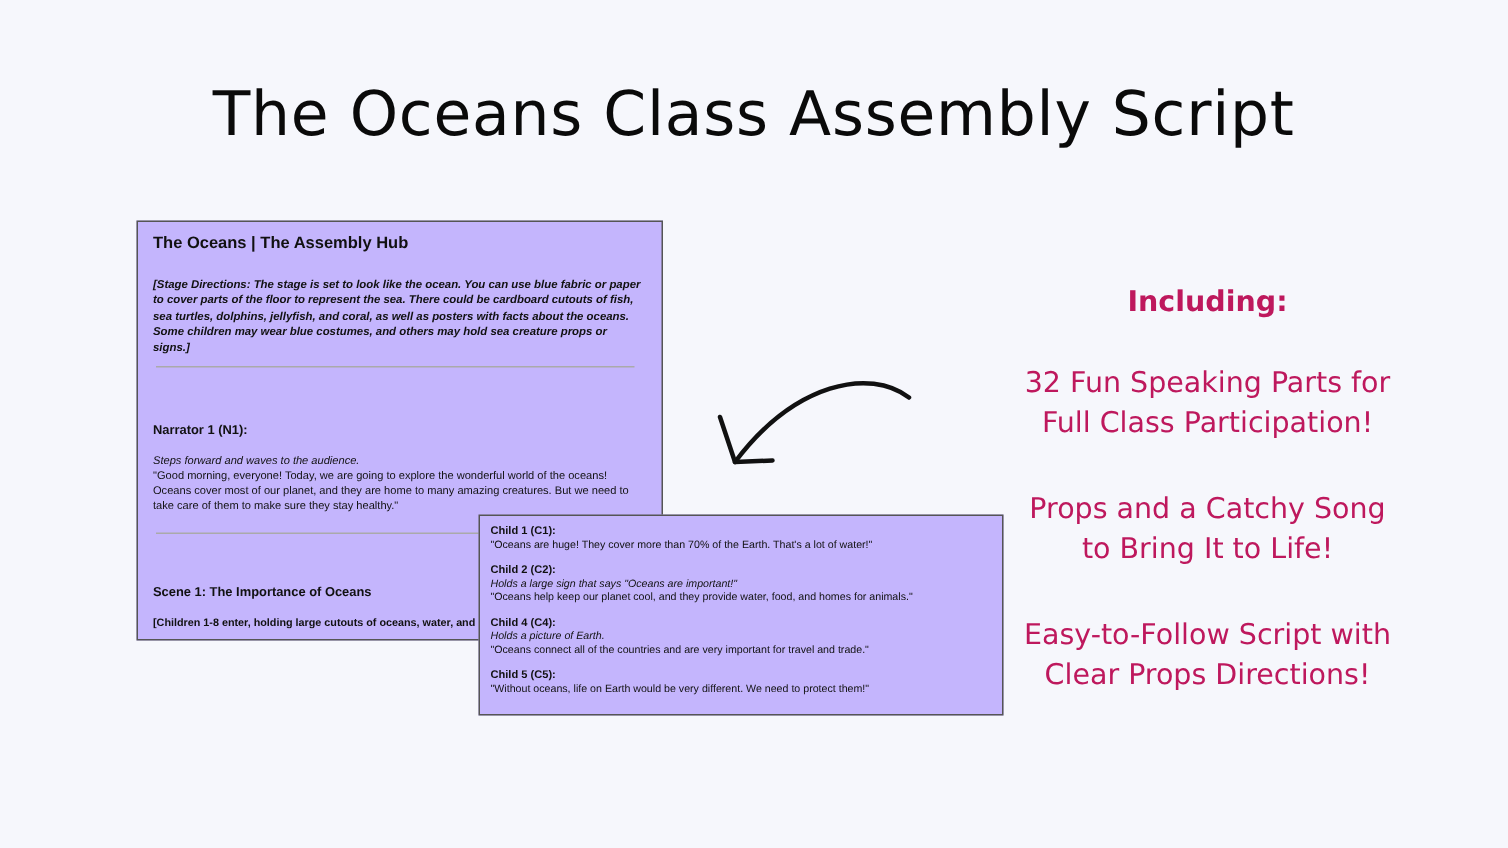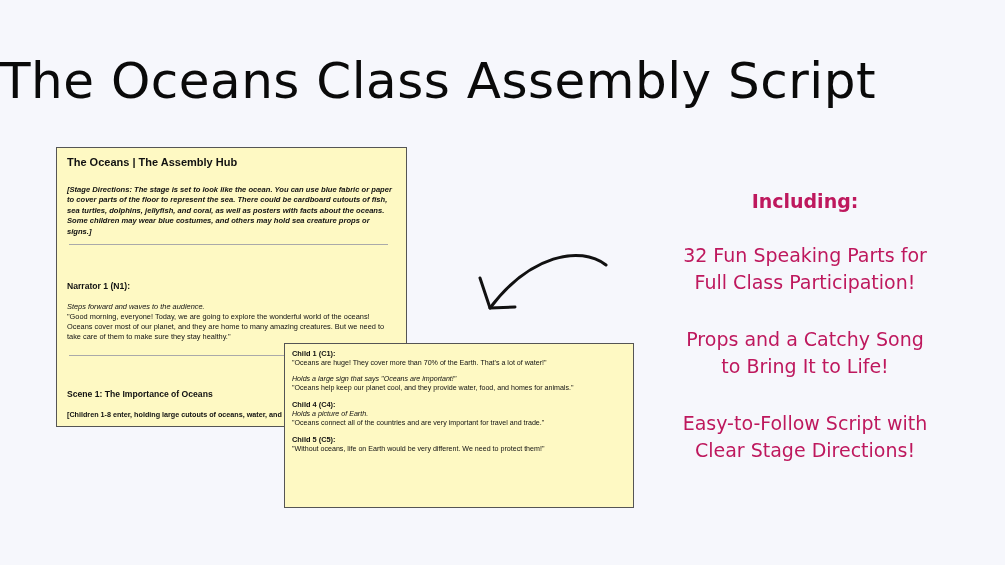--- a/index.html
+++ b/index.html
@@ -7,46 +7,47 @@
   body {
     background: #f6f7fc;
     font-family: "Liberation Sans", sans-serif;
     color: #111;
     position: relative;
   }
   .main-title {
     position: absolute;
     left: 0; top: 52px;
     width: 1005px;
-    text-align: left;
+    text-align: center;
     font-family: "DejaVu Sans", sans-serif;
-    font-size: 50px;
+    font-size: 41px;
     font-weight: normal;
     letter-spacing: 0.5px;
     color: #0a0a0a;
   }
   .doc-card {
     position: absolute;
-    background: #fef9c3;
+    background: #c4b5fd;
     border: 1px solid #555;
     font-family: "Liberation Sans", sans-serif;
     color: #111;
+    margin-left: 35px;
   }
   .doc-1 { left: 56px; top: 147px; width: 351px; height: 280px; padding: 8px 10px; }
   .doc-1 .doc-title { font-size: 11px; font-weight: bold; margin-bottom: 17px; }
   .doc-1 .stage { font-size: 7.6px; font-weight: bold; line-height: 1.38; font-style: italic; }
   .doc-1 hr { border: none; border-top: 1px solid #aaa; margin: 7px 8px 0 2px; }
   .doc-1 .speaker { font-size: 8.6px; font-weight: bold; margin-top: 36px; }
   .doc-1 .direction { font-size: 7.4px; font-style: italic; margin-top: 11px; line-height: 1.3; }
   .doc-1 .line { font-size: 7.4px; line-height: 1.38; }
   .doc-1 hr.sep2 { margin-top: 12px; }
   .doc-1 .scene { font-size: 8.6px; font-weight: bold; margin-top: 33px; }
   .doc-1 .scene-dir { font-size: 7.2px; font-weight: bold; margin-top: 11px; white-space: nowrap; overflow: hidden; }
 
-  .doc-2 { left: 284px; top: 343px; width: 350px; height: 165px; padding: 5px 7px; z-index: 2; }
+  .doc-2 { left: 284px; top: 343px; width: 350px; height: 134px; padding: 5px 7px; z-index: 2; }
   .doc-2 .entry { margin-bottom: 6px; }
   .doc-2 .speaker { font-size: 7.4px; font-weight: bold; line-height: 1.35; }
   .doc-2 .direction { font-size: 7.1px; font-style: italic; line-height: 1.35; }
   .doc-2 .line { font-size: 7.1px; line-height: 1.35; }
 
   .arrow { position: absolute; left: 470px; top: 250px; width: 170px; height: 70px; }
 
   .features {
     position: absolute;
     left: 640px; top: 190px;
@@ -75,20 +76,21 @@
   <div class="scene">Scene 1: The Importance of Oceans</div>
   <div class="scene-dir">[Children 1-8 enter, holding large cutouts of oceans, water, and</div>
 </div>
 
 <div class="doc-card doc-2">
   <div class="entry">
     <div class="speaker">Child 1 (C1):</div>
     <div class="line">"Oceans are huge! They cover more than 70% of the Earth. That's a lot of water!"</div>
   </div>
   <div class="entry">
+    <div class="speaker">Child 2 (C2):</div>
     <div class="direction">Holds a large sign that says "Oceans are important!"</div>
     <div class="line">"Oceans help keep our planet cool, and they provide water, food, and homes for animals."</div>
   </div>
   <div class="entry">
     <div class="speaker">Child 4 (C4):</div>
     <div class="direction">Holds a picture of Earth.</div>
     <div class="line">"Oceans connect all of the countries and are very important for travel and trade."</div>
   </div>
   <div class="entry">
     <div class="speaker">Child 5 (C5):</div>
@@ -106,15 +108,15 @@
   <div class="item">
     <span>32 Fun Speaking Parts for</span>
     <span>Full Class Participation!</span>
   </div>
   <div class="item">
     <span>Props and a Catchy Song</span>
     <span>to Bring It to Life!</span>
   </div>
   <div class="item">
     <span>Easy-to-Follow Script with</span>
-    <span>Clear Stage Directions!</span>
+    <span>Clear Props Directions!</span>
   </div>
 </div>
 
 </body></html>

